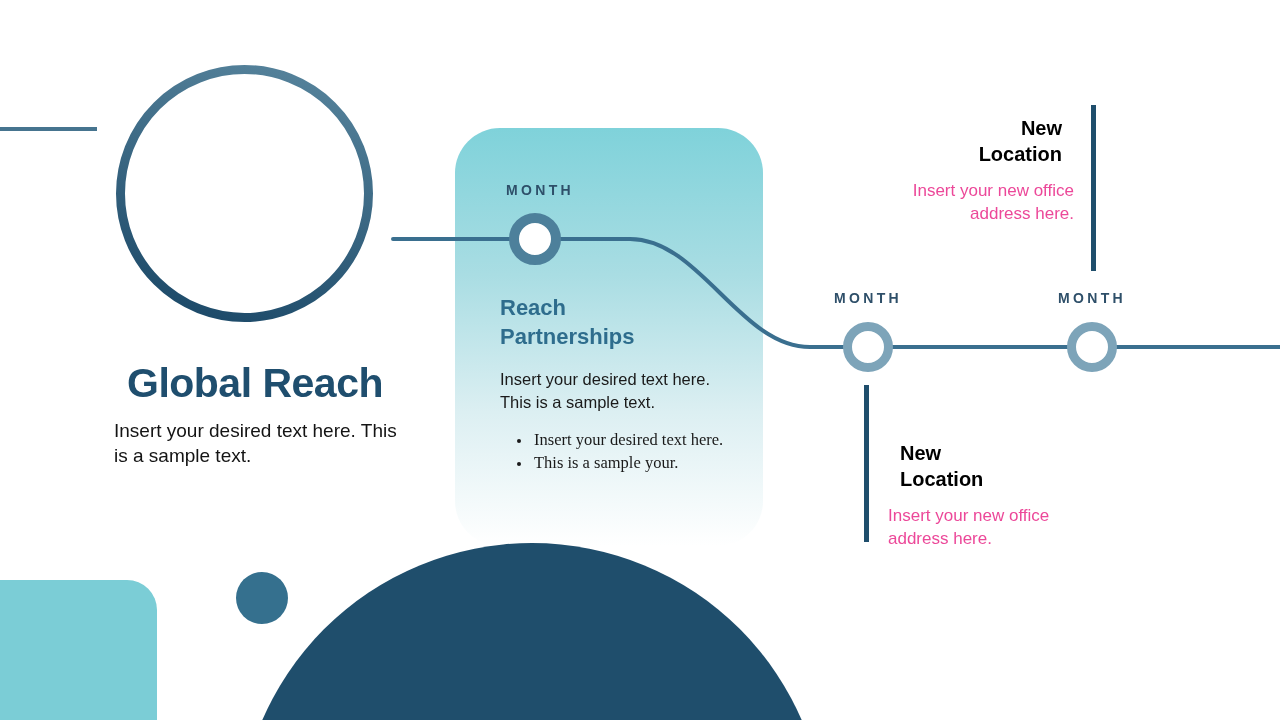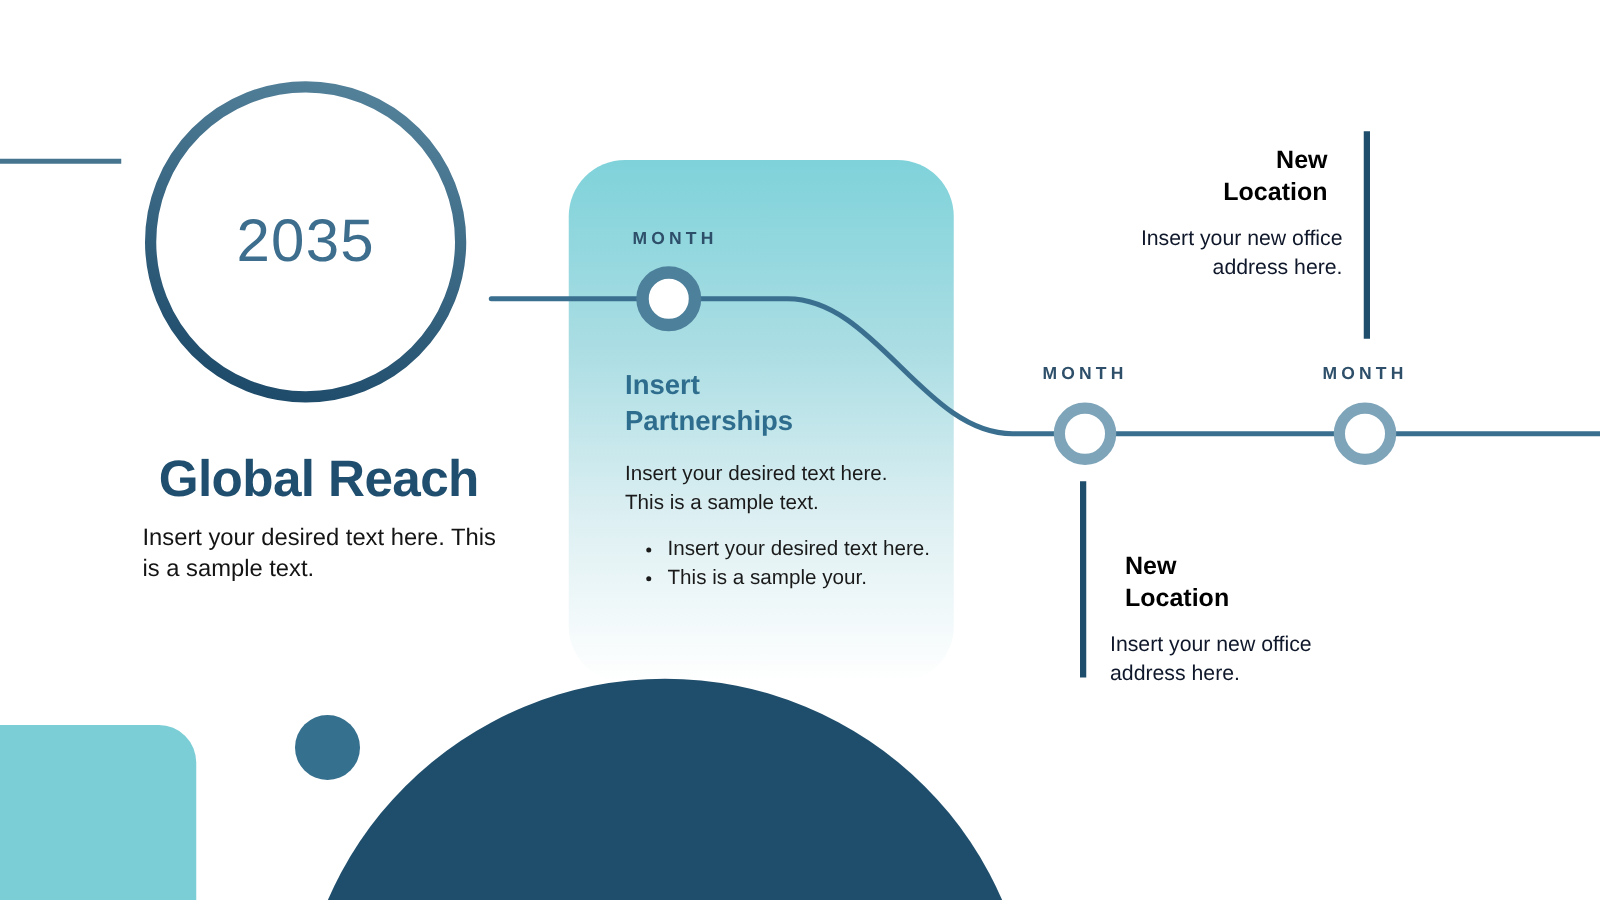--- a/index.html
+++ b/index.html
@@ -33,34 +33,34 @@
     letter-spacing:0.24em;color:#2E4F69;text-align:center;
   }
   .month-card{left:490px;top:182px;width:100px;}
   .month-2{left:818px;top:290px;width:100px;}
   .month-3{left:1042px;top:290px;width:100px;}
   .card-heading{
     position:absolute;left:500px;top:293px;z-index:4;margin:0;width:220px;
     font-size:22px;line-height:29px;font-weight:700;color:#2E6D8D;white-space:pre-line;
   }
   .card-body{position:absolute;left:500px;top:368px;width:232px;z-index:4;margin:0;font-size:16.5px;line-height:23px;color:#1A1A1A;}
-  .card-bullets{position:absolute;left:500px;top:428px;width:215px;z-index:4;margin:0;padding:0 0 0 32px;font-size:16.5px;line-height:23px;color:#1A1A1A;}
+  .card-bullets{position:absolute;left:500px;top:428px;width:215px;z-index:4;margin:0;padding:0 0 0 32px;font-size:16.5px;line-height:23px;color:#1A1A1A;font-family:Liberation Serif, serif;}
   .card-bullets li{margin:0;padding-left:2px;}
   .card-bullets li::marker{color:#1A1A1A;font-size:14px;}
   
   .node{position:absolute;z-index:3;border-radius:50%;background:#ffffff;box-sizing:border-box;}
   .node-1{left:509px;top:213px;width:52px;height:52px;border:10px solid #4D809B;}
   .node-2{left:843px;top:322px;width:50px;height:50px;border:9px solid #7DA4B9;}
   .node-3{left:1067px;top:322px;width:50px;height:50px;border:9px solid #7DA4B9;}
   
   .vline{position:absolute;width:4.5px;background:#1F4E6C;z-index:3;}
   .vline-top-right{left:1091px;top:105px;height:166px;}
   .vline-bottom-right{left:864px;top:385px;height:157px;}
   .loc-heading{margin:12px;font-size:20px;line-height:26px;font-weight:700;color:#000000;white-space:pre-line;}
-  .loc-body{margin:10px 0 0 0;font-size:17px;line-height:23px;color:#0f172a;}
+  .loc-body{margin:10px 0 0 0;font-size:17px;line-height:23px;color:#ec4899;}
   .loc-top-right{position:absolute;left:874px;top:103px;width:200px;z-index:4;text-align:right;}
   .loc-bottom-right{position:absolute;left:888px;top:428px;width:200px;z-index:4;text-align:left;}
 </style>
 </head>
 <body>
 
 <div class="slide">
 
   <svg class="lines-layer" viewBox="0 0 1280 720" xmlns="http://www.w3.org/2000/svg">
     <path d="M0 129 L97 129" stroke="#46748F" stroke-width="4" fill="none"></path>
@@ -73,28 +73,27 @@
 
   <svg class="year-ring" width="261" height="261" viewBox="0 0 261 261" xmlns="http://www.w3.org/2000/svg">
     <defs>
       <linearGradient id="ringGrad" x1="0.6" y1="0" x2="0.3" y2="1">
         <stop offset="0" stop-color="#538099"></stop>
         <stop offset="1" stop-color="#1D4A69"></stop>
       </linearGradient>
     </defs>
     <circle cx="130.5" cy="130.5" r="124" fill="none" stroke="url(#ringGrad)" stroke-width="9"></circle>
   </svg>
-  <div class="year-text">2035</div>
 
   <h1 class="main-title">Global Reach</h1>
   <p class="main-sub">Insert your desired text here. This is a sample text.</p>
 
   <div class="card"></div>
   <div class="month-label month-card">MONTH</div>
-  <h2 class="card-heading">Insert
+  <h2 class="card-heading">Reach
 Partnerships</h2>
   <p class="card-body">Insert your desired text here. This is a sample text.</p>
   <ul class="card-bullets">
     <li>Insert your desired text here.</li>
     <li>This is a sample your.</li>
   </ul>
 
   <div class="node node-1"></div>
   <div class="node node-2"></div>
   <div class="node node-3"></div>

